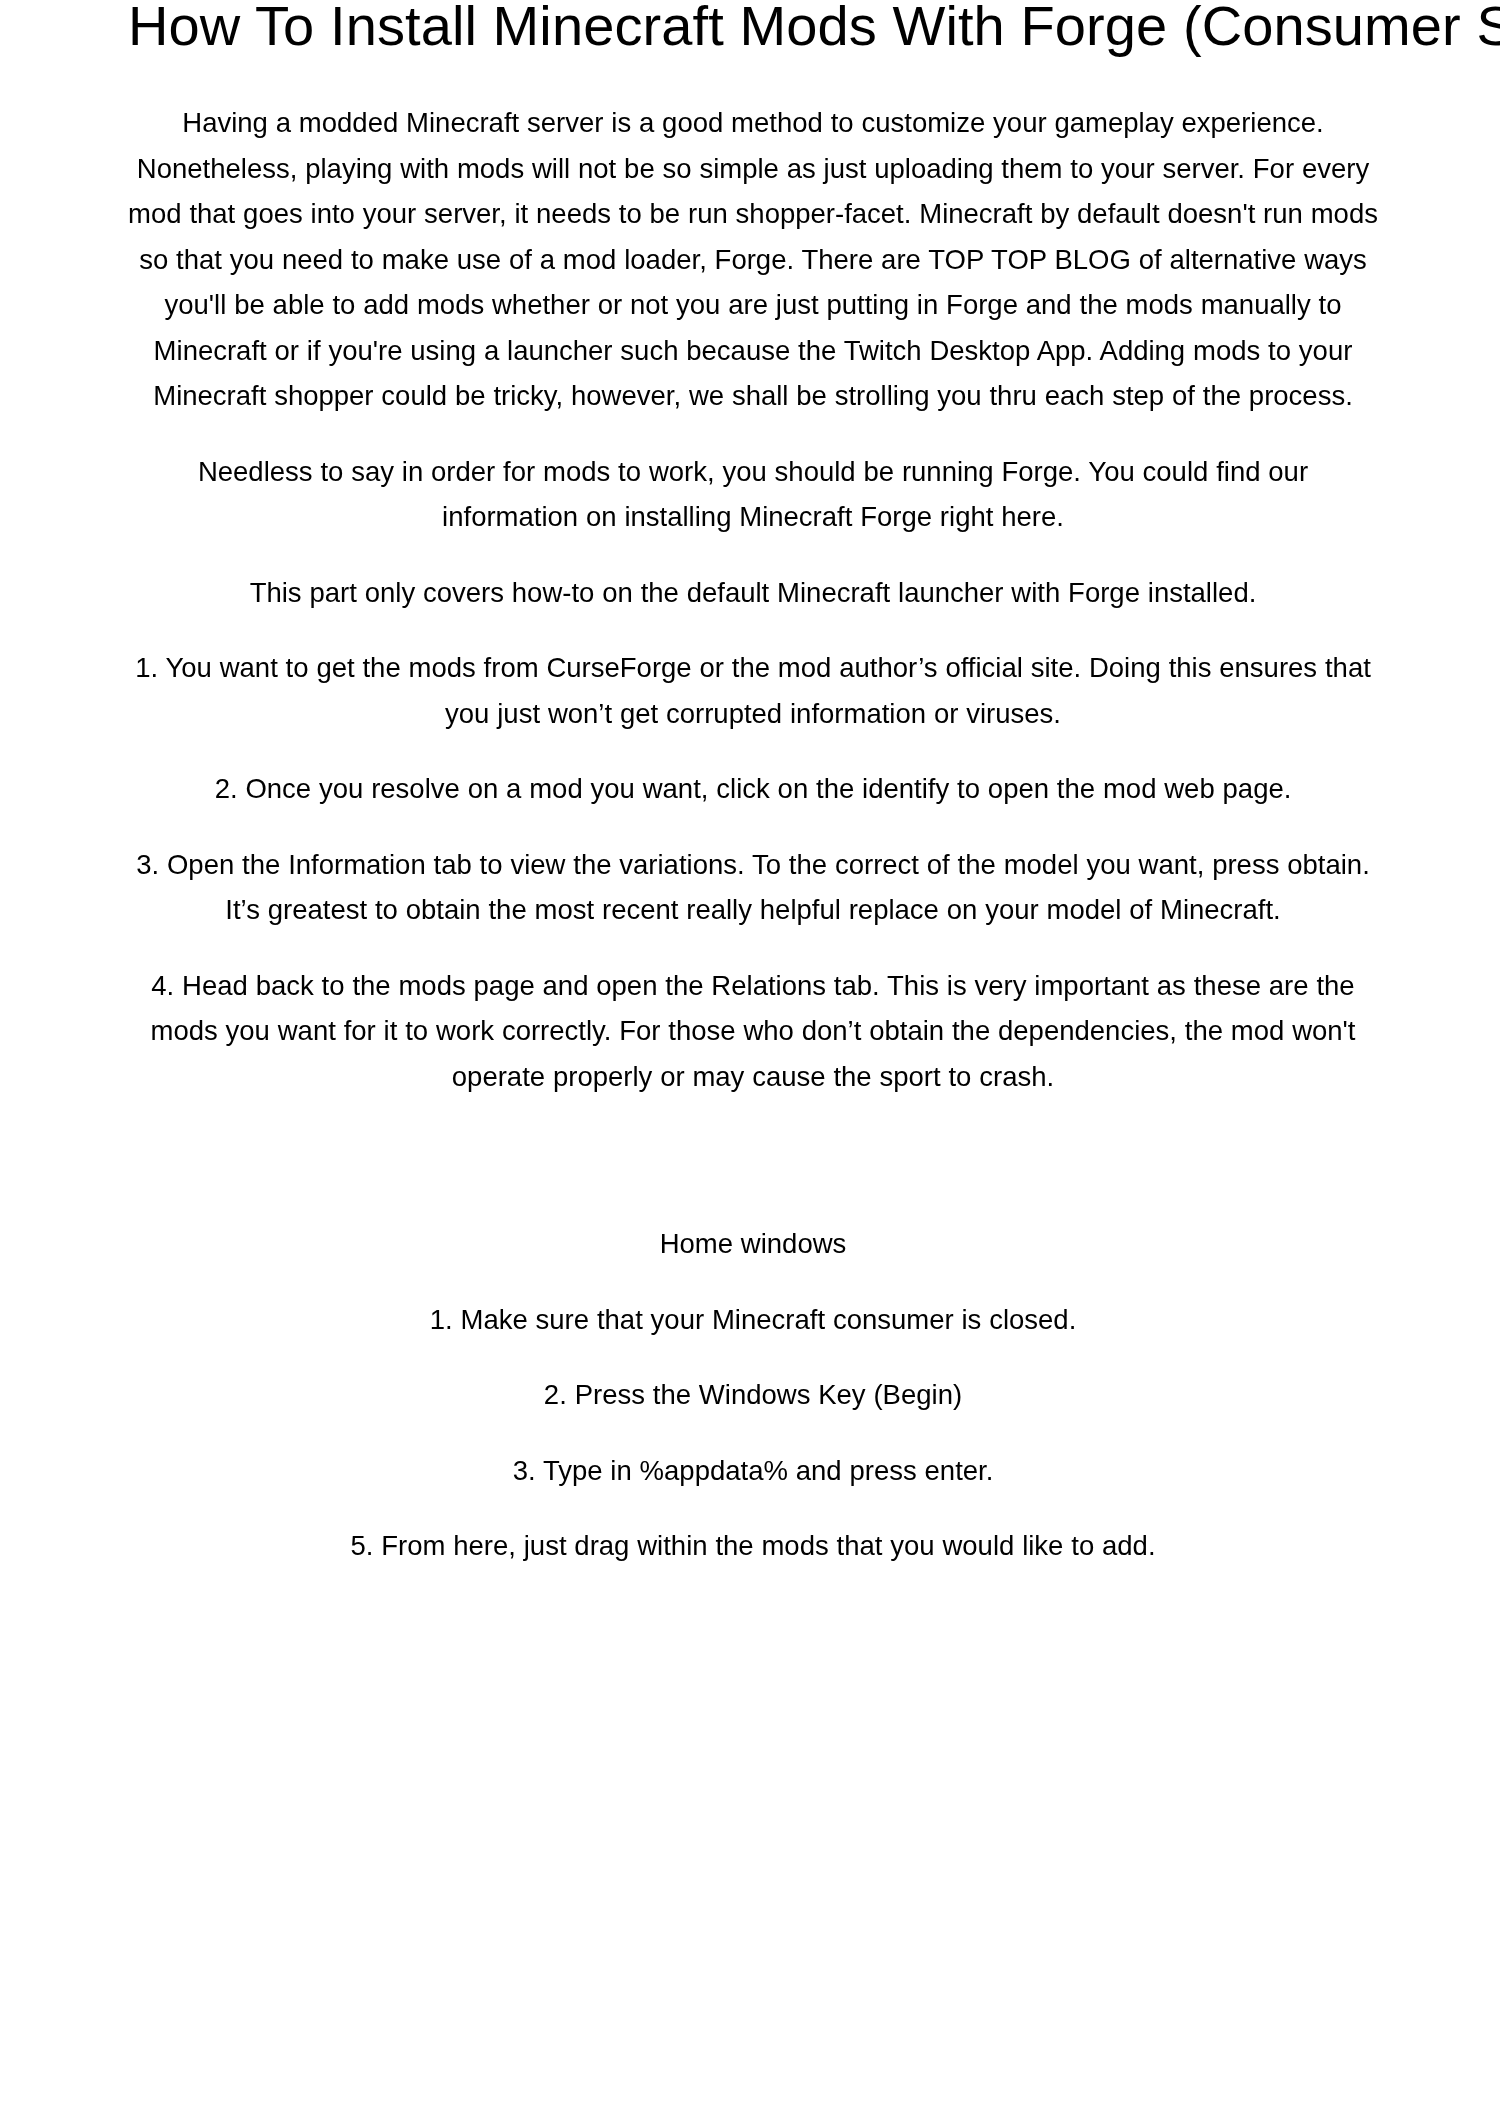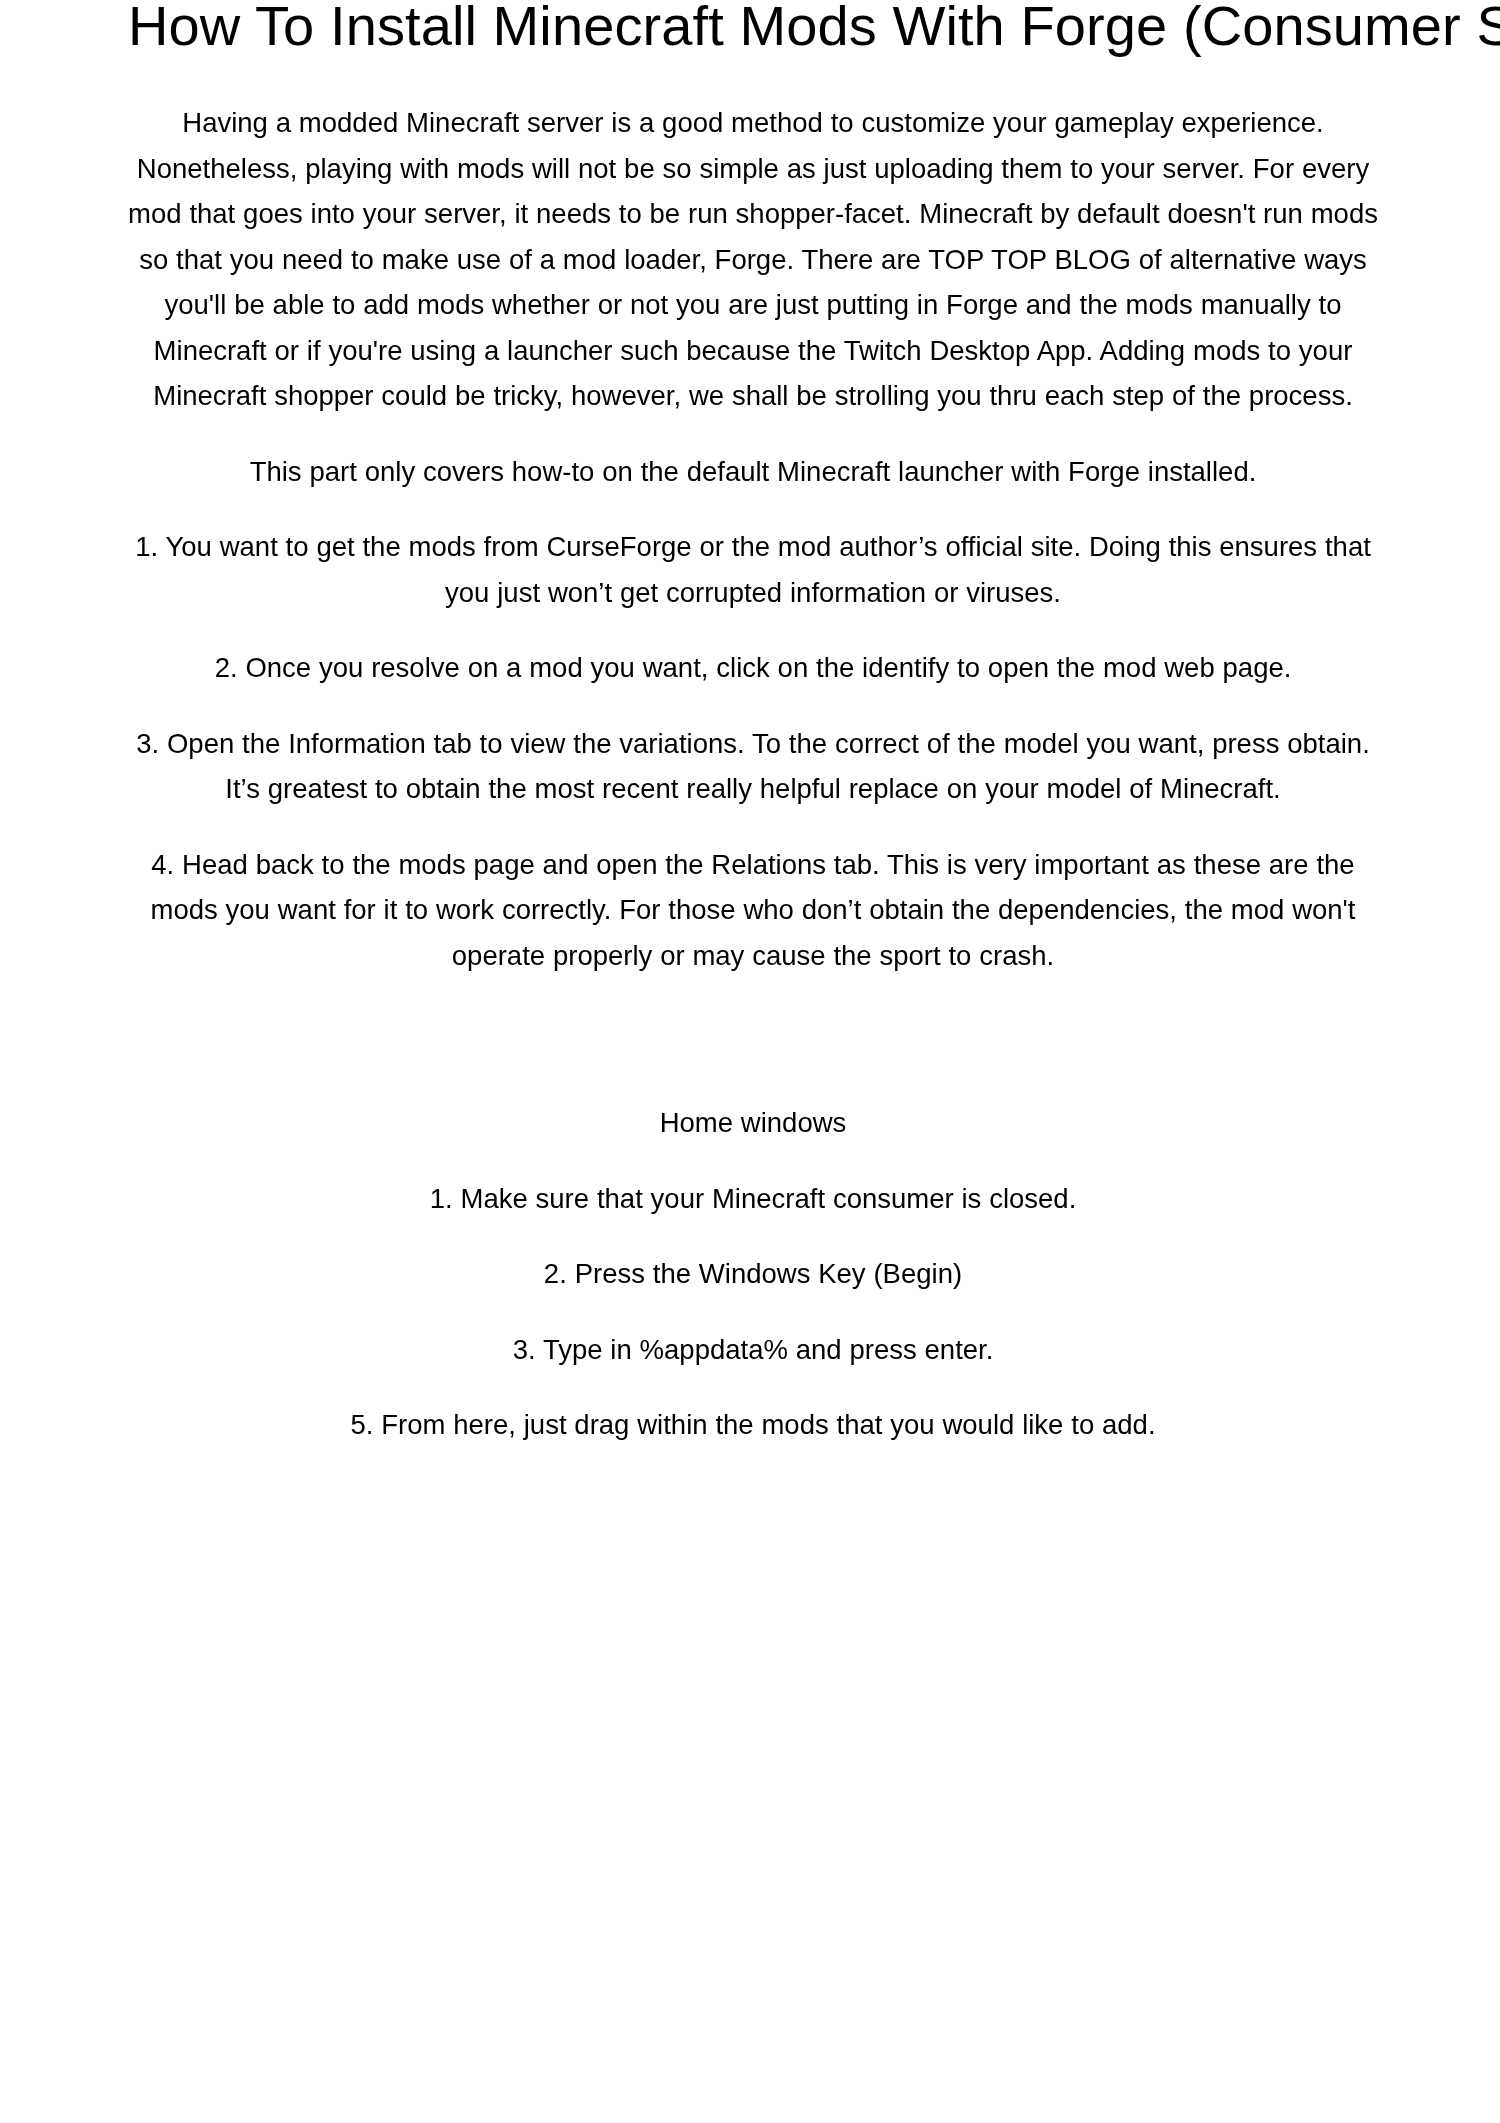--- a/index.html
+++ b/index.html
@@ -57,20 +57,21 @@
 </head>
 <body>
 
 <div class="page">
   <div class="content">
 
     <h1 class="doc-title">How To Install Minecraft Mods With Forge (Consumer Side)</h1>
 
     <p class="para first-body">Having a modded Minecraft server is a good method to customize your gameplay experience. Nonetheless, playing with mods will not be so simple as just uploading them to your server. For every mod that goes into your server, it needs to be run shopper-facet. Minecraft by default doesn't run mods so that you need to make use of a mod loader, Forge. There are TOP TOP BLOG of alternative ways you'll be able to add mods whether or not you are just putting in Forge and the mods manually to Minecraft or if you're using a launcher such because the Twitch Desktop App. Adding mods to your Minecraft shopper could be tricky, however, we shall be strolling you thru each step of the process.</p>
 
+    <p class="para">Needless to say in order for mods to work, you should be running Forge. You could find our information on installing Minecraft Forge right here.</p>
 
 
     <p class="para">This part only covers how-to on the default Minecraft launcher with Forge installed.</p>
 
     <p class="para">1. You want to get the mods from CurseForge or the mod author’s official site. Doing this ensures that you just won’t get corrupted information or viruses.</p>
 
     <p class="para">2. Once you resolve on a mod you want, click on the identify to open the mod web page.</p>
 
     <p class="para">3. Open the Information tab to view the variations. To the correct of the model you want, press obtain. It’s greatest to obtain the most recent really helpful replace on your model of Minecraft.</p>
 

